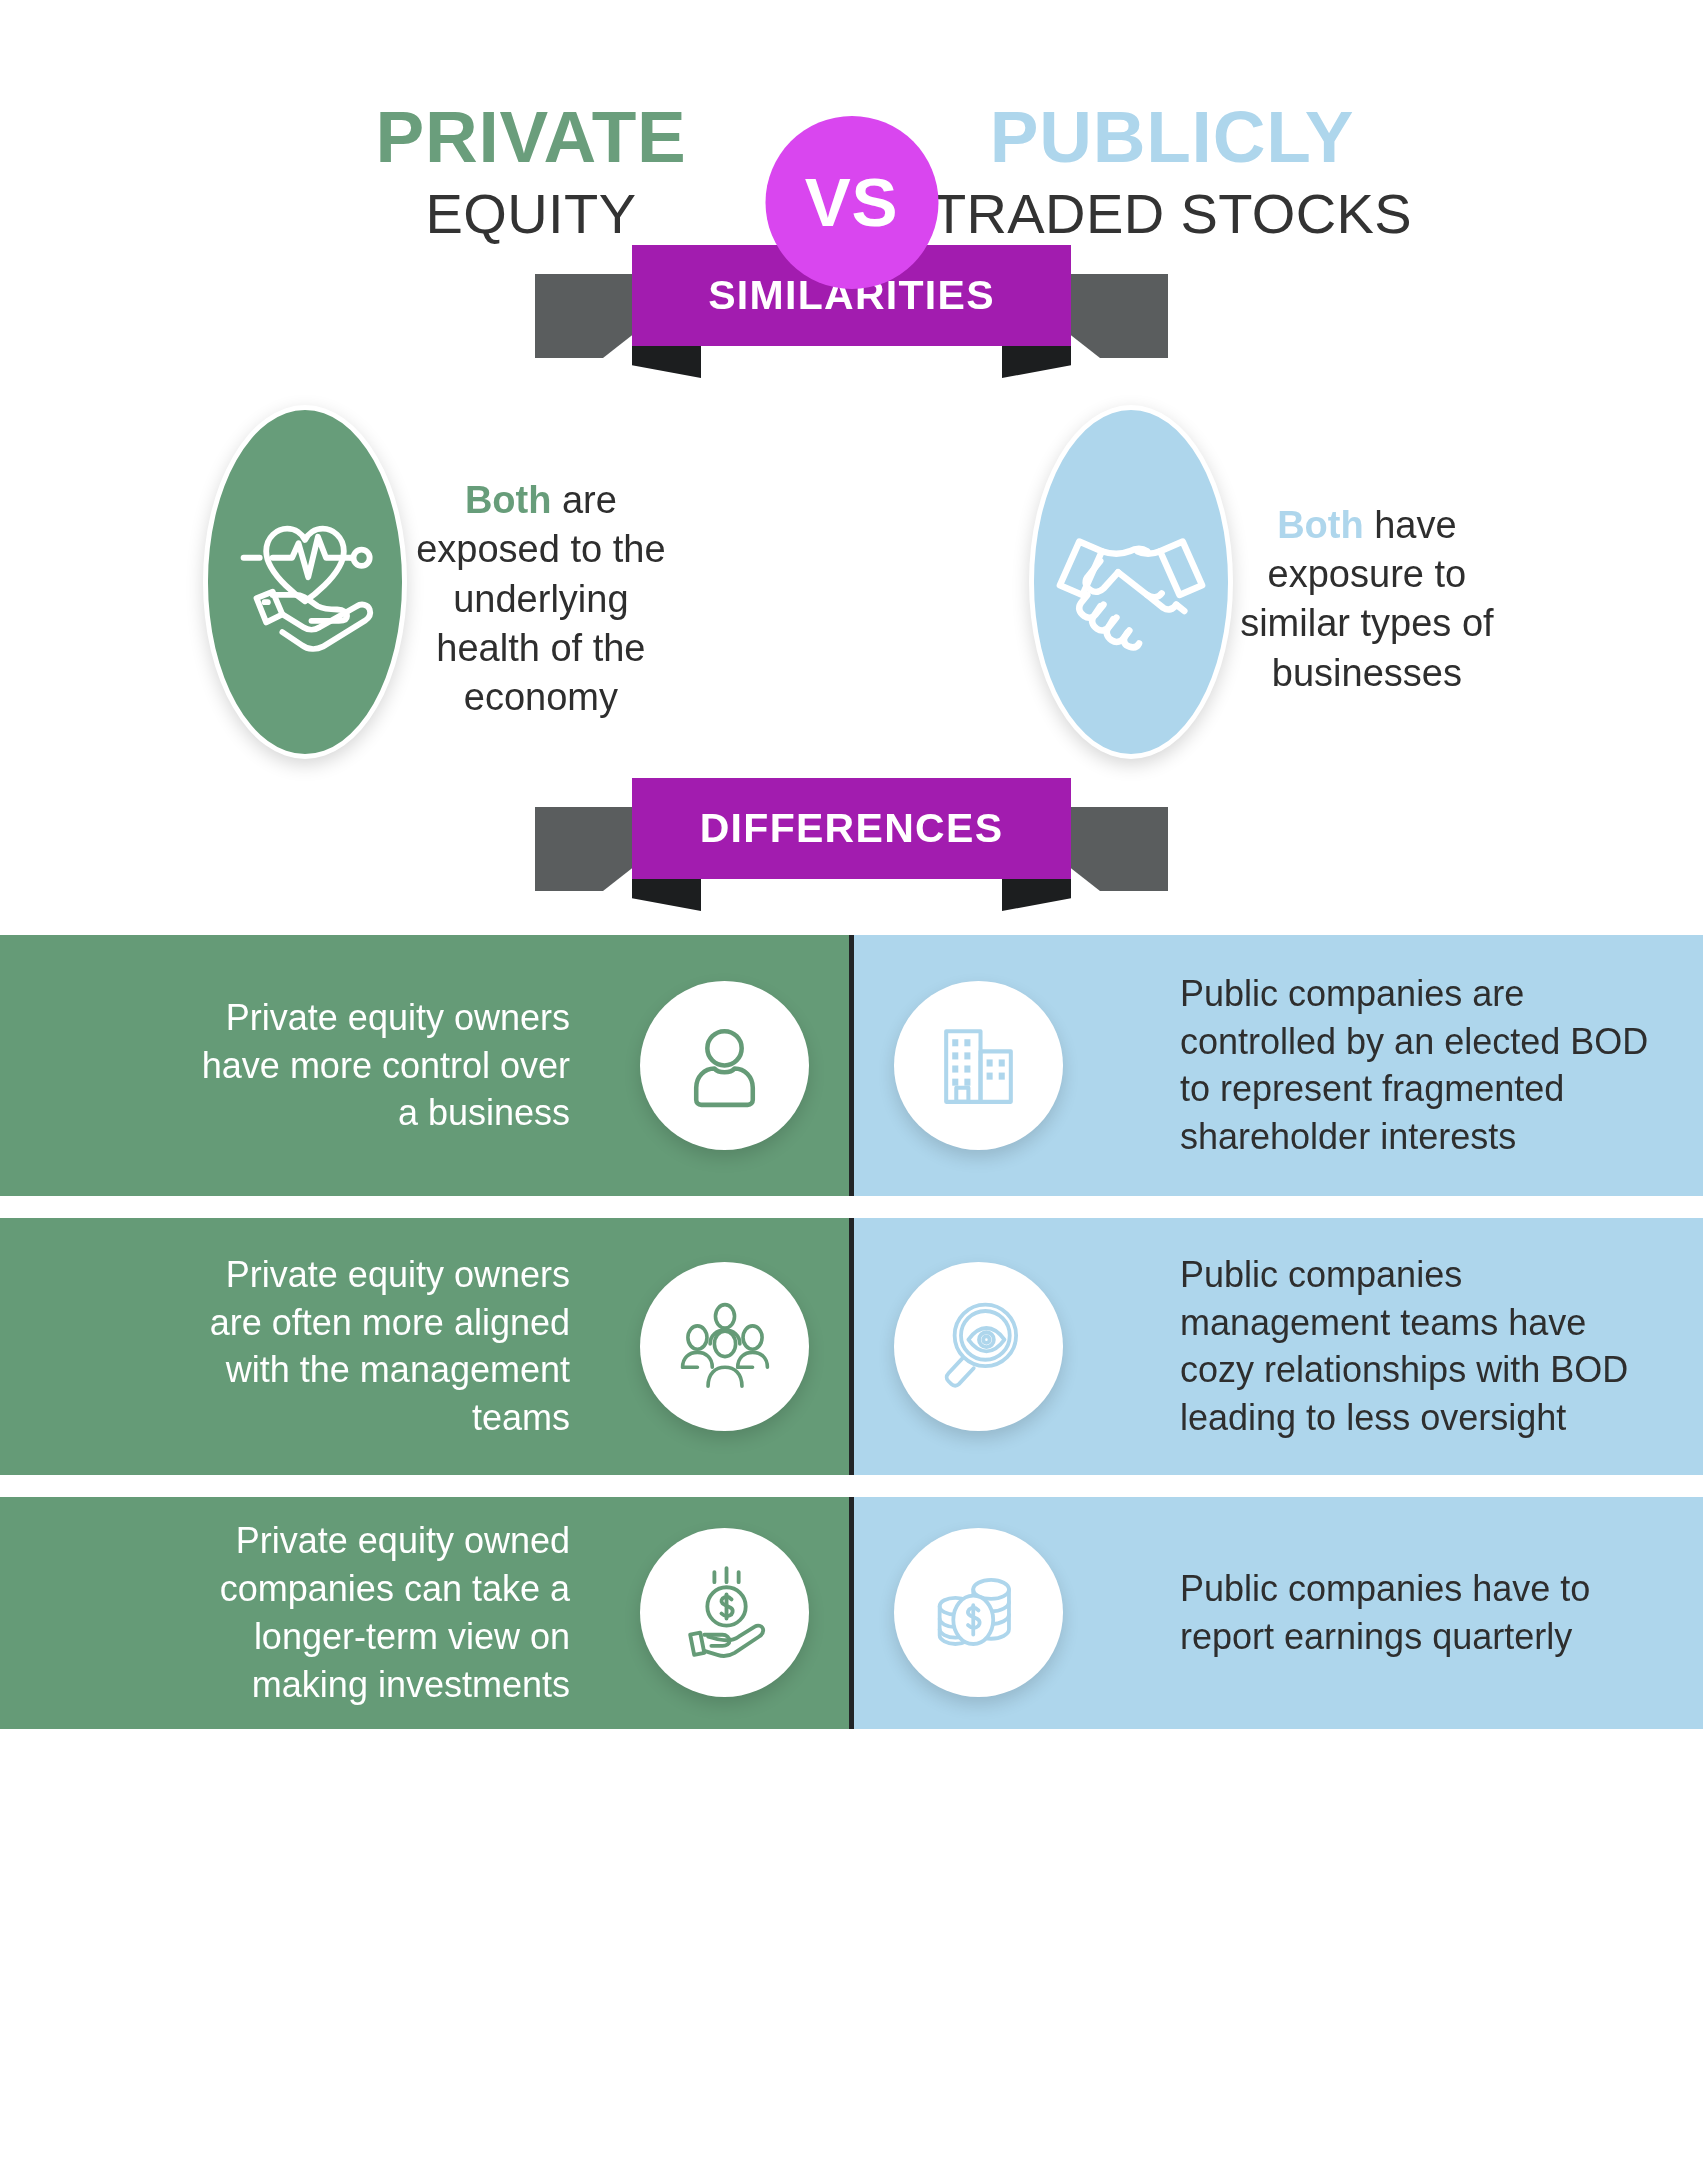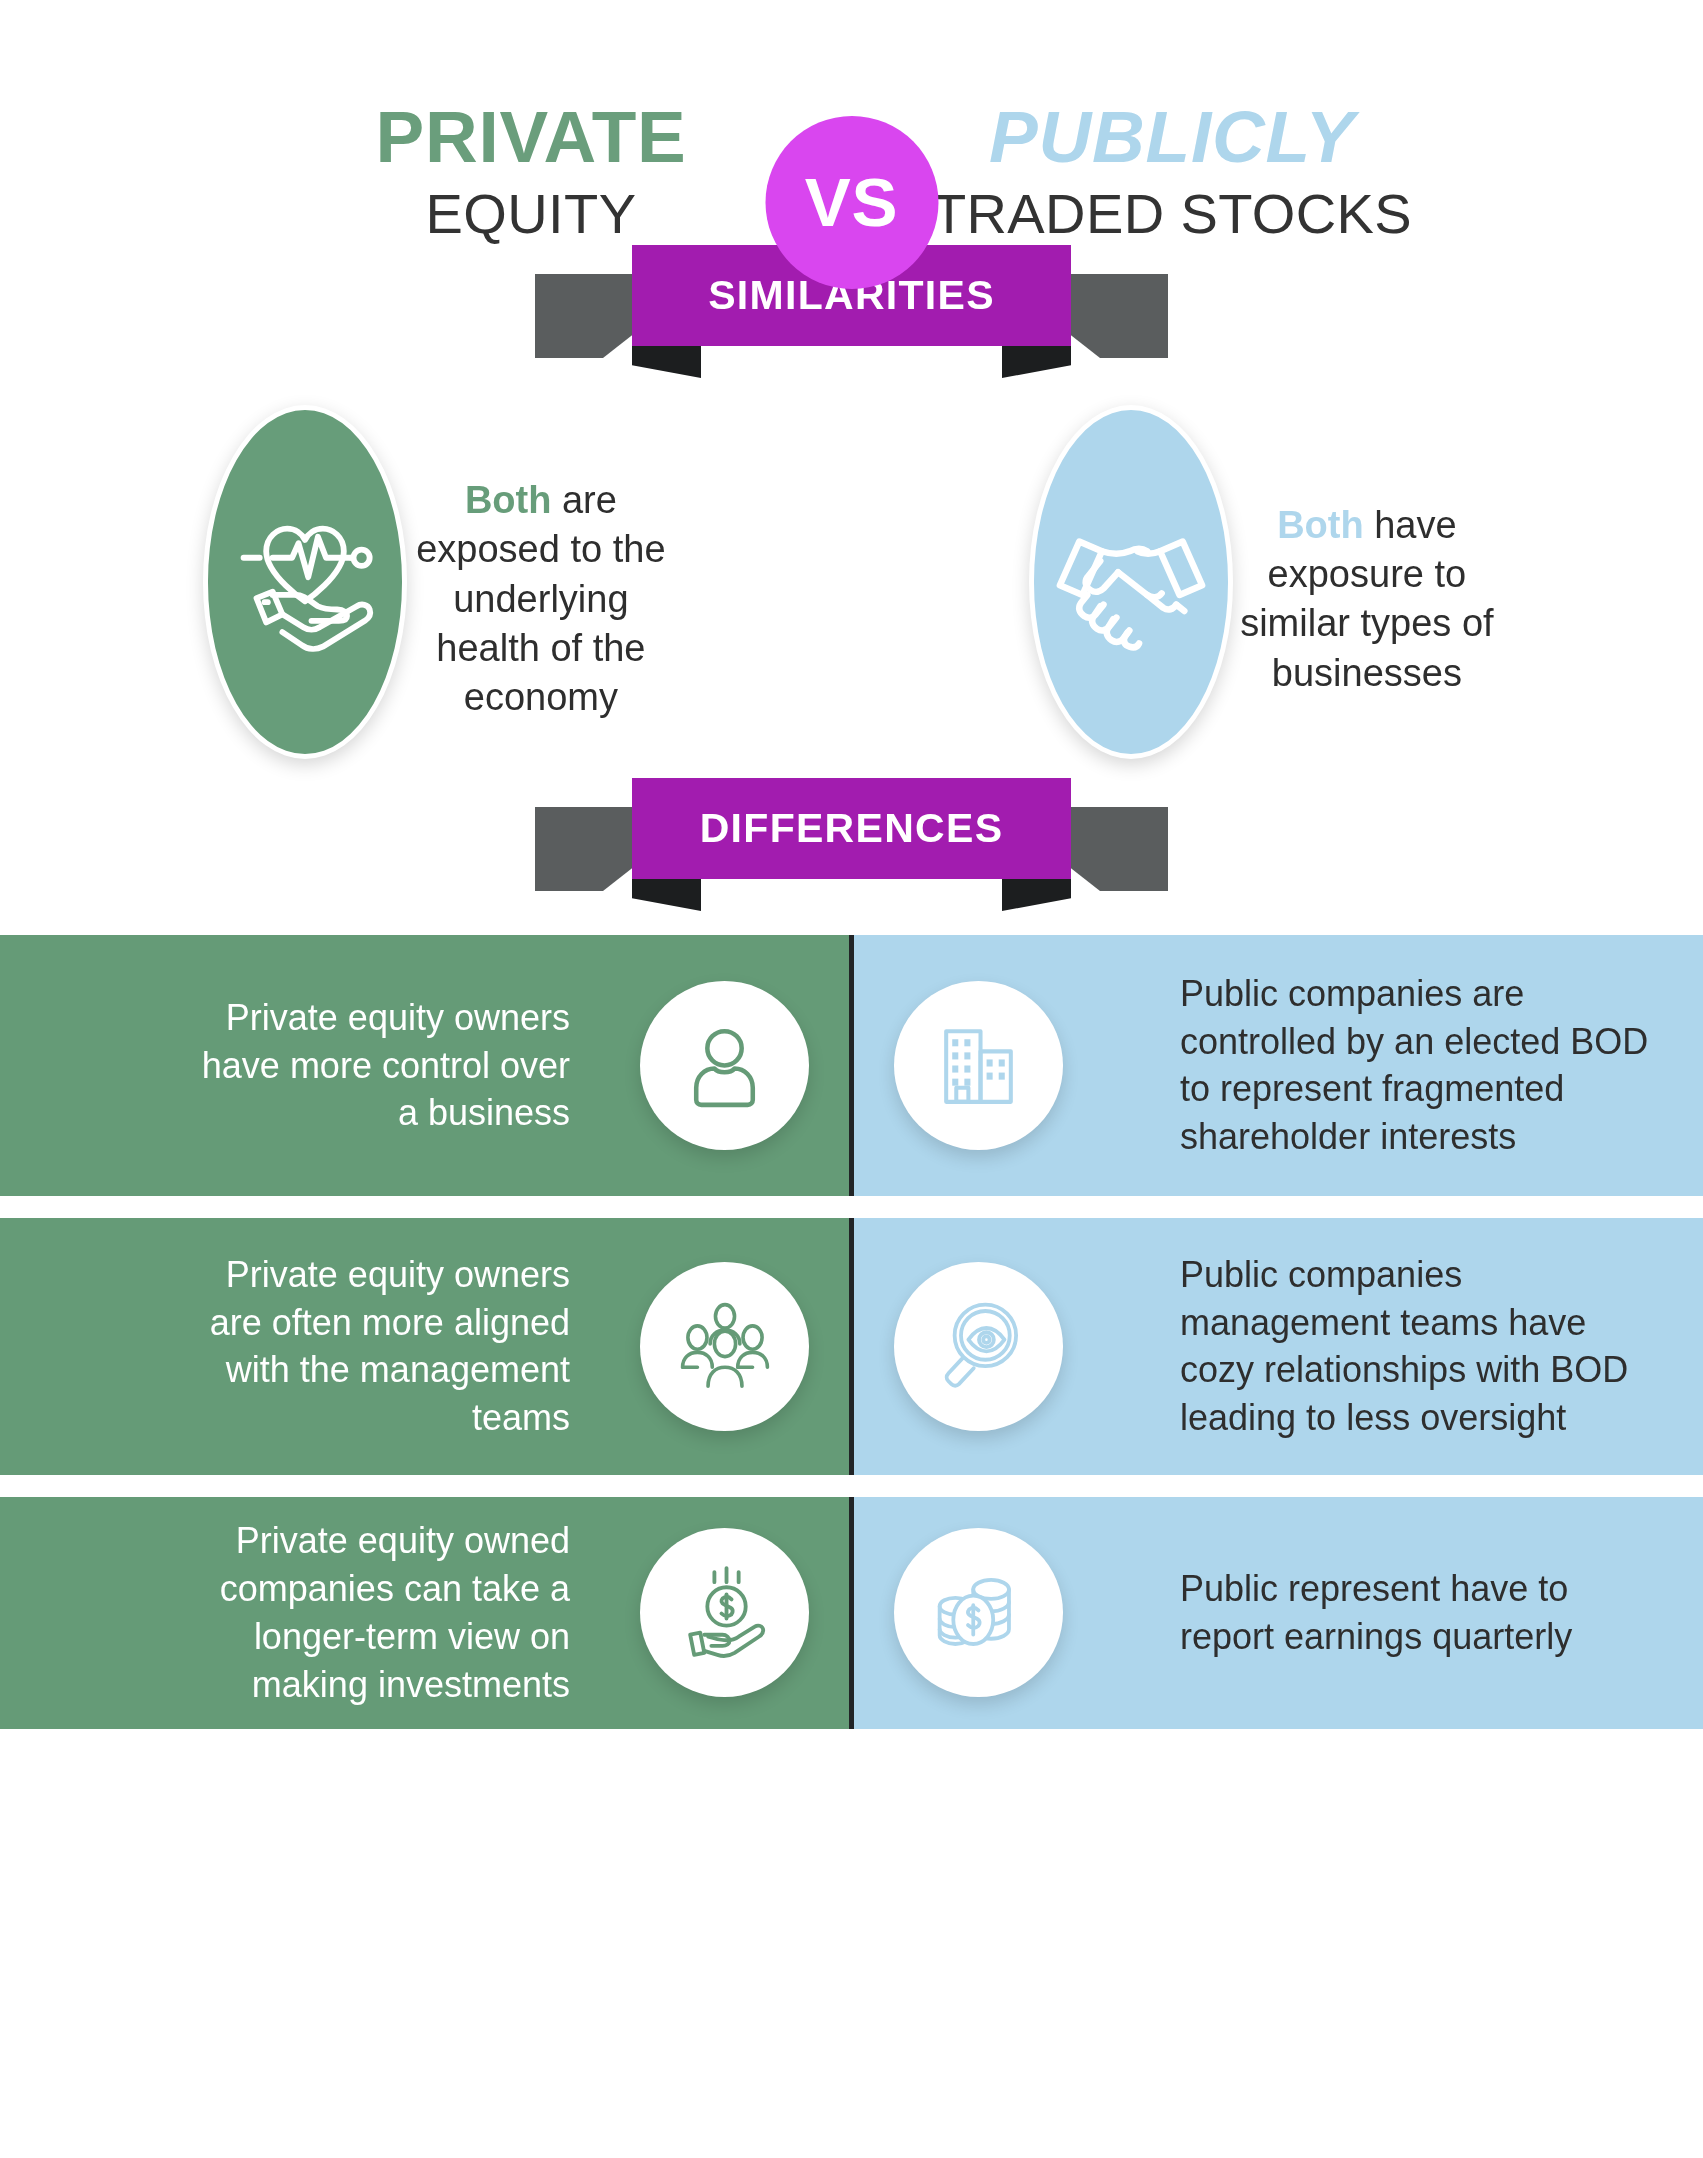--- a/index.html
+++ b/index.html
@@ -30,21 +30,21 @@
   }
   .header-side.left { text-align: center; }
   .title-bold {
     font-size: 73px;
     font-weight: bold;
     letter-spacing: 0.8px;
     line-height: 1.0;
     margin: 0;
   }
   .title-bold.green { color: #6A9E7C; }
-  .title-bold.blue  { color: #AED6EC; font-style: italic; }
+  .title-bold.blue  { color: #AED6EC; }
   .title-sub {
     font-size: 56px;
     font-weight: 400;
     color: #333333;
     line-height: 1.05;
     margin: 11.8px 0 0 0;
     letter-spacing: 0.4px;
   }
   .vs-circle {
     position: absolute;
@@ -411,18 +411,18 @@
           <path d="M45 52 c0 5 8 9 17 9 c9 0 17 -4 17 -9"></path>
           <ellipse cx="28" cy="44" rx="15" ry="8"></ellipse>
           <path d="M13 44 v28 c0 4 7 8 15 8 c8 0 15 -4 15 -8 v-28"></path>
           <path d="M13 56 c0 4 7 8 15 8 c8 0 15 -4 15 -8"></path>
           <path d="M13 66 c0 4 7 8 15 8 c8 0 15 -4 15 -8"></path>
           <ellipse cx="45" cy="57" rx="19" ry="23" fill="#ffffff"></ellipse>
           <path d="M50 48 c-2 -2 -5 -3 -7 -2 c-3 1 -4 4 -2 6 c2 2 7 3 9 5 c2 2 1 6 -2 7 c-3 1 -6 0 -8 -2"></path>
           <path d="M45 43 v28"></path>
         </svg>
       </div>
-      <div class="diff-text on-blue">Public represent have to report earnings quarterly</div>
+      <div class="diff-text on-blue">Public companies have to report earnings quarterly</div>
     </div>
   </div>
 
 </div>
 
 
 </body></html>

